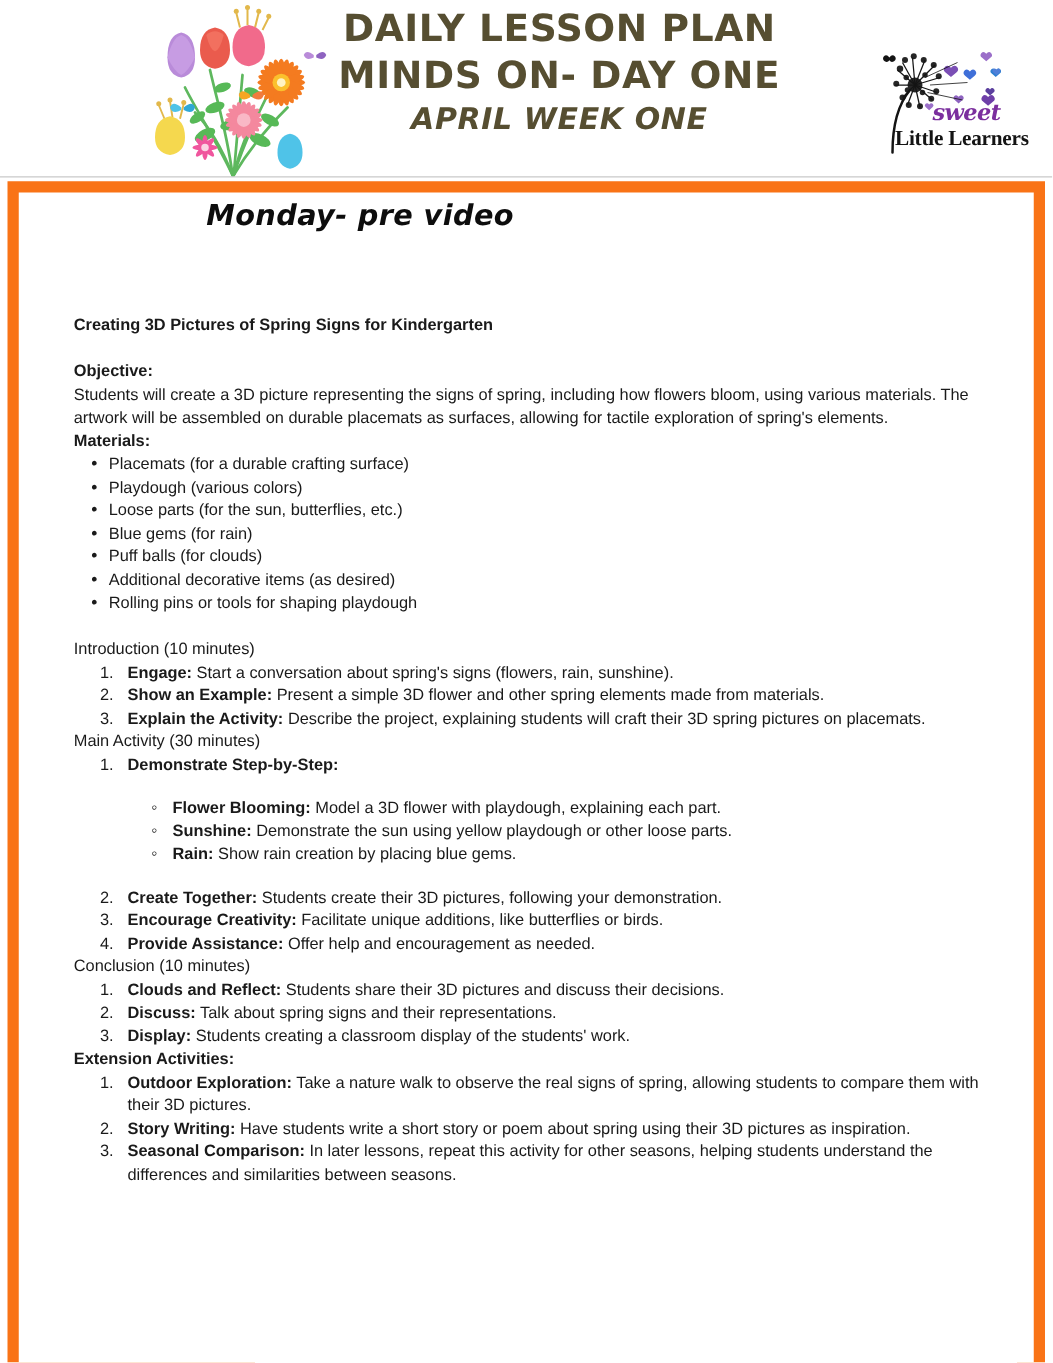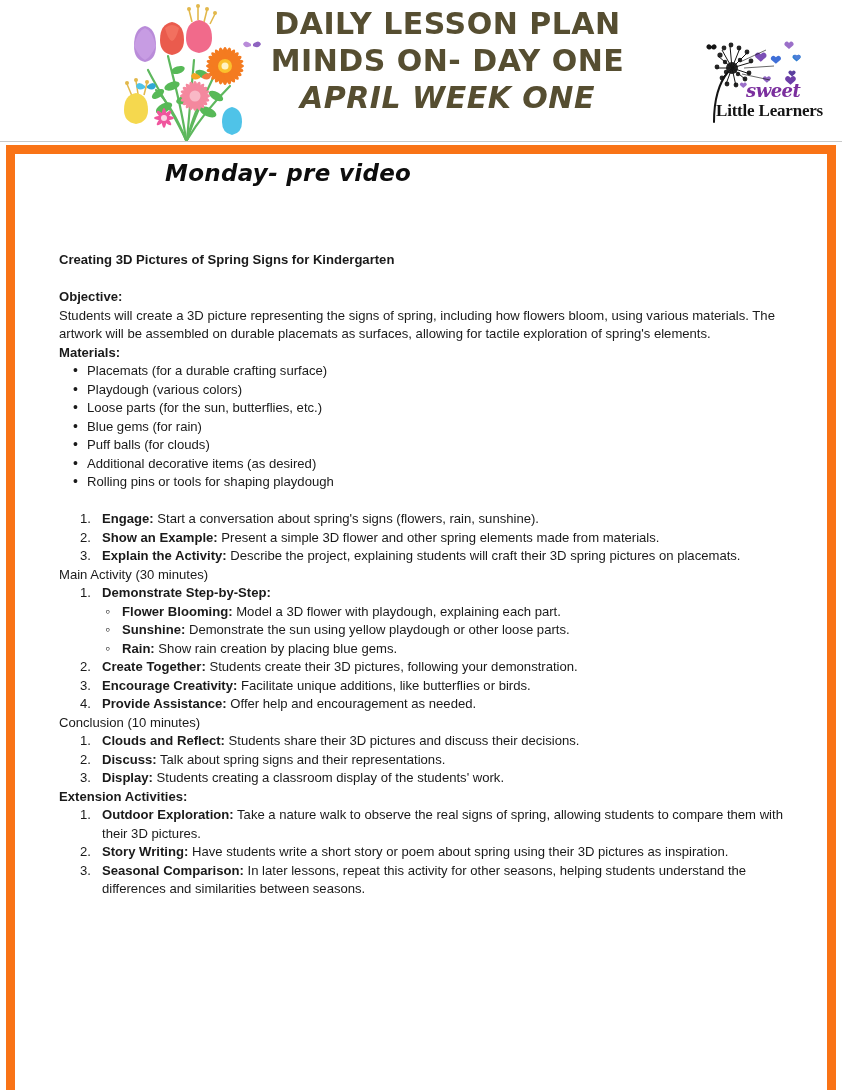--- a/index.html
+++ b/index.html
@@ -31,21 +31,21 @@
     line-height: 1.0;
   }
   .title-line {
     font-family: "DejaVu Sans", sans-serif;
     font-weight: 700;
     letter-spacing: 0.5px;
     display: block;
   }
   .title-1 { font-size: 30px; margin-bottom: 7px; }
   .title-2 { font-size: 30px; margin-bottom: 7px; }
-  .title-3 { font-size: 30px; }
+  .title-3 { font-size: 24px; }
   .title-3 .ital { font-style: italic; font-weight: 700; }
   .title-3 .bold { font-weight: 700; font-style: italic; }
 
   .logo {
     position: absolute; left: 700px; top: 22px; width: 122px; height: 108px;
   }
   .logo-sweet {
     position: absolute; left: 46px; top: 58px;
     font-family: "DejaVu Serif", serif;
     font-style: italic; font-weight: 700;
@@ -121,21 +121,21 @@
     padding-left: 43px;
   }
   ol.num > li::before {
     content: counter(n) ".";
     position: absolute; left: 21px; top: 0;
     width: 22px;
     text-align: left;
   }
 
   ul.circ {
-    margin: 0; padding: 0;
+    margin: 16px; padding: 0;
     list-style: none;
   }
   ul.circ > li {
     position: relative;
     padding-left: 63px;
   }
   ul.circ > li::before {
     content: "\25E6";
     position: absolute; left: 46px; top: -1px;
     font-size: 14px;
@@ -363,20 +363,21 @@
           <li>Playdough (various colors)</li>
           <li>Loose parts (for the sun, butterflies, etc.)</li>
           <li>Blue gems (for rain)</li>
           <li>Puff balls (for clouds)</li>
           <li>Additional decorative items (as desired)</li>
           <li>Rolling pins or tools for shaping playdough</li>
         </ul>
 
         <div class="spacer"></div>
 
+        <div class="para">Introduction (10 minutes)</div>
         <ol class="num">
           <li><span class="sub-label">Engage:</span><span> Start a conversation about spring's signs (flowers, rain, sunshine).</span></li>
           <li><span class="sub-label">Show an Example:</span><span> Present a simple 3D flower and other spring elements made from materials.</span></li>
           <li><span class="sub-label">Explain the Activity:</span><span> Describe the project, explaining students will craft their 3D spring pictures on placemats.</span></li>
         </ol>
 
         <div class="para">Main Activity (30 minutes)</div>
         <ol class="num">
           <li><span class="sub-label">Demonstrate Step-by-Step:</span></li>
         </ol>

